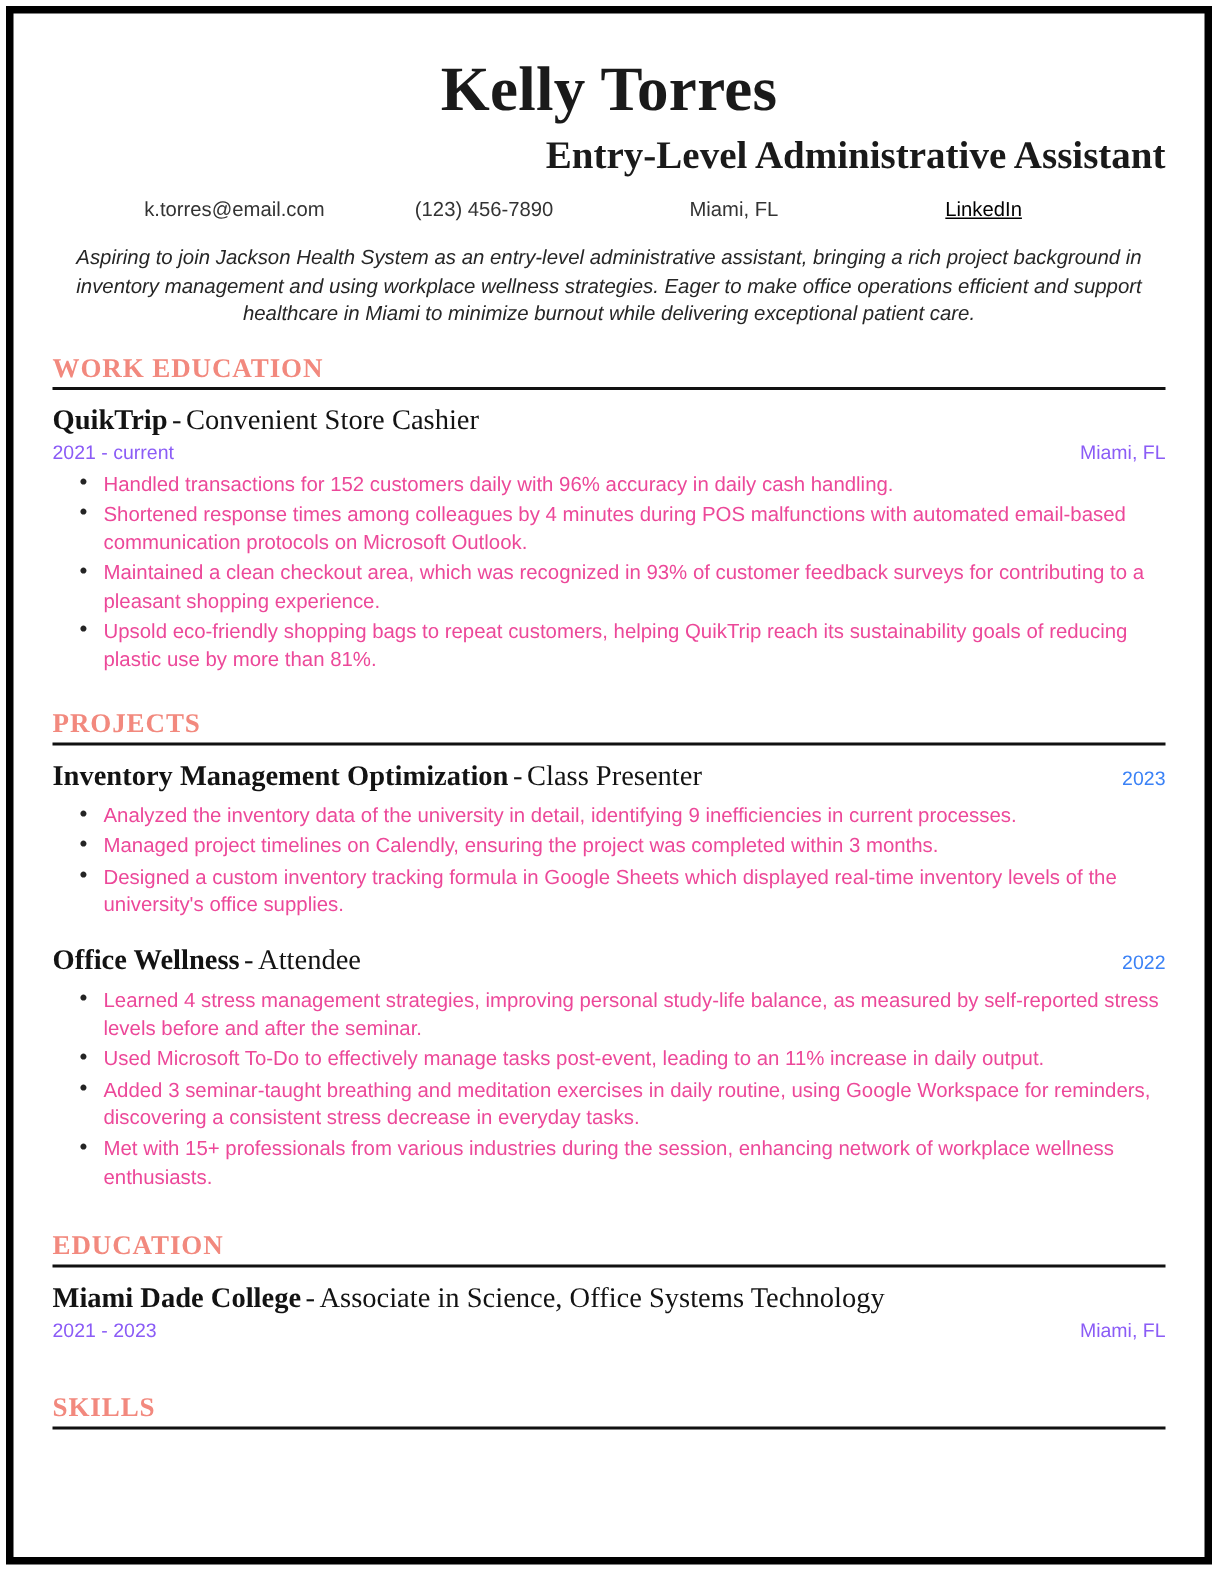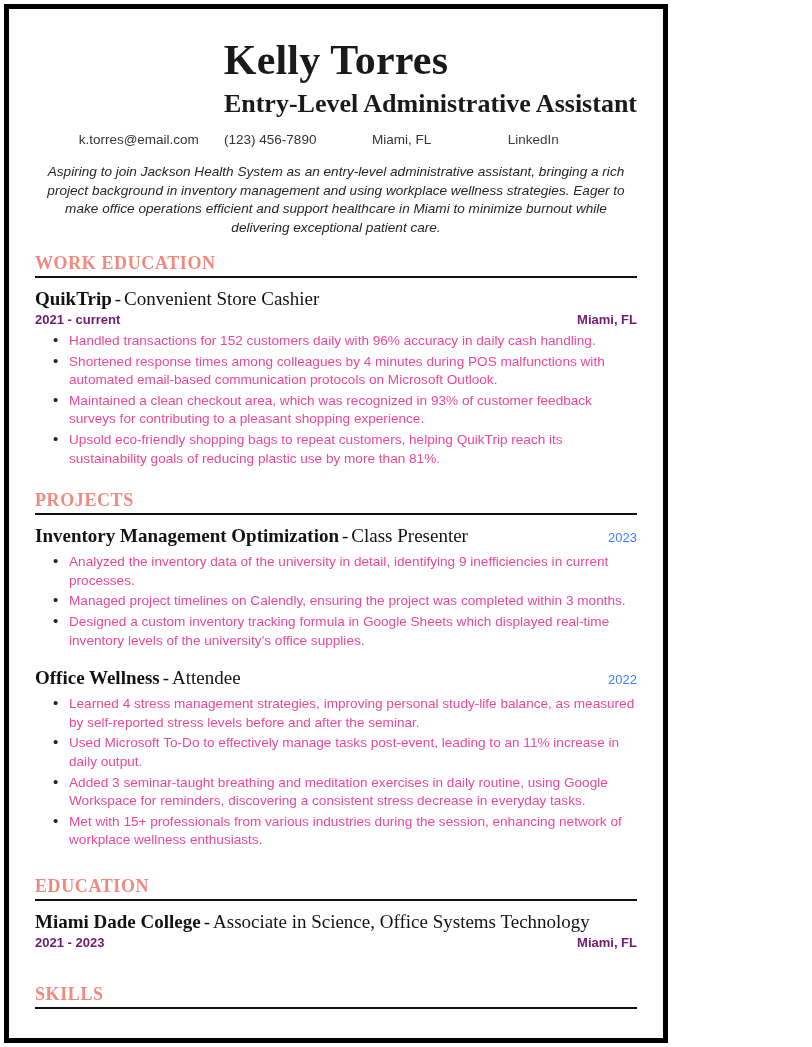--- a/index.html
+++ b/index.html
@@ -10,21 +10,21 @@
   body {
     width: 812px;
     height: 1047px;
     font-family: "Liberation Sans", sans-serif;
     -webkit-font-smoothing: antialiased;
   }
   .page-frame {
     position: absolute;
     left: 4px;
     top: 4px;
-    width: 664px;
+    width: 804px;
     height: 1039px;
     box-sizing: border-box;
     border: 5px solid #000000;
     background: #ffffff;
   }
   .page-inner {
     box-sizing: border-box;
     width: 100%;
     height: 100%;
     padding: 26px 26px 0 26px;
@@ -58,21 +58,22 @@
     padding: 0 38px;
   }
   .contact-item {
     font-size: 13.5px;
     color: #333333;
     flex: 1 1 0;
     text-align: center;
     white-space: nowrap;
   }
   .contact-item.link {
-    color: #404040;
+    color: #000000;
+    text-decoration: underline;
   }
   
   .summary {
     margin: 16px 6px 12px 6px;
     font-size: 13.6px;
     line-height: 18.5px;
     font-style: italic;
     color: #262626;
     text-align: center;
   }
@@ -126,23 +127,22 @@
     padding-left: 12px;
   }
   .entry-sub {
     display: flex;
     justify-content: space-between;
     align-items: baseline;
     margin-top: 1px;
   }
   .entry-dates, .entry-loc {
     font-size: 13px;
-    color: #701a75;
+    color: #8b5cf6;
     white-space: nowrap;
-    font-weight: bold;
   }
   
   ul.bullets {
     list-style: none;
     margin: 5px 0 0 0;
     padding: 0;
   }
   ul.bullets li {
     position: relative;
     padding-left: 34px;

